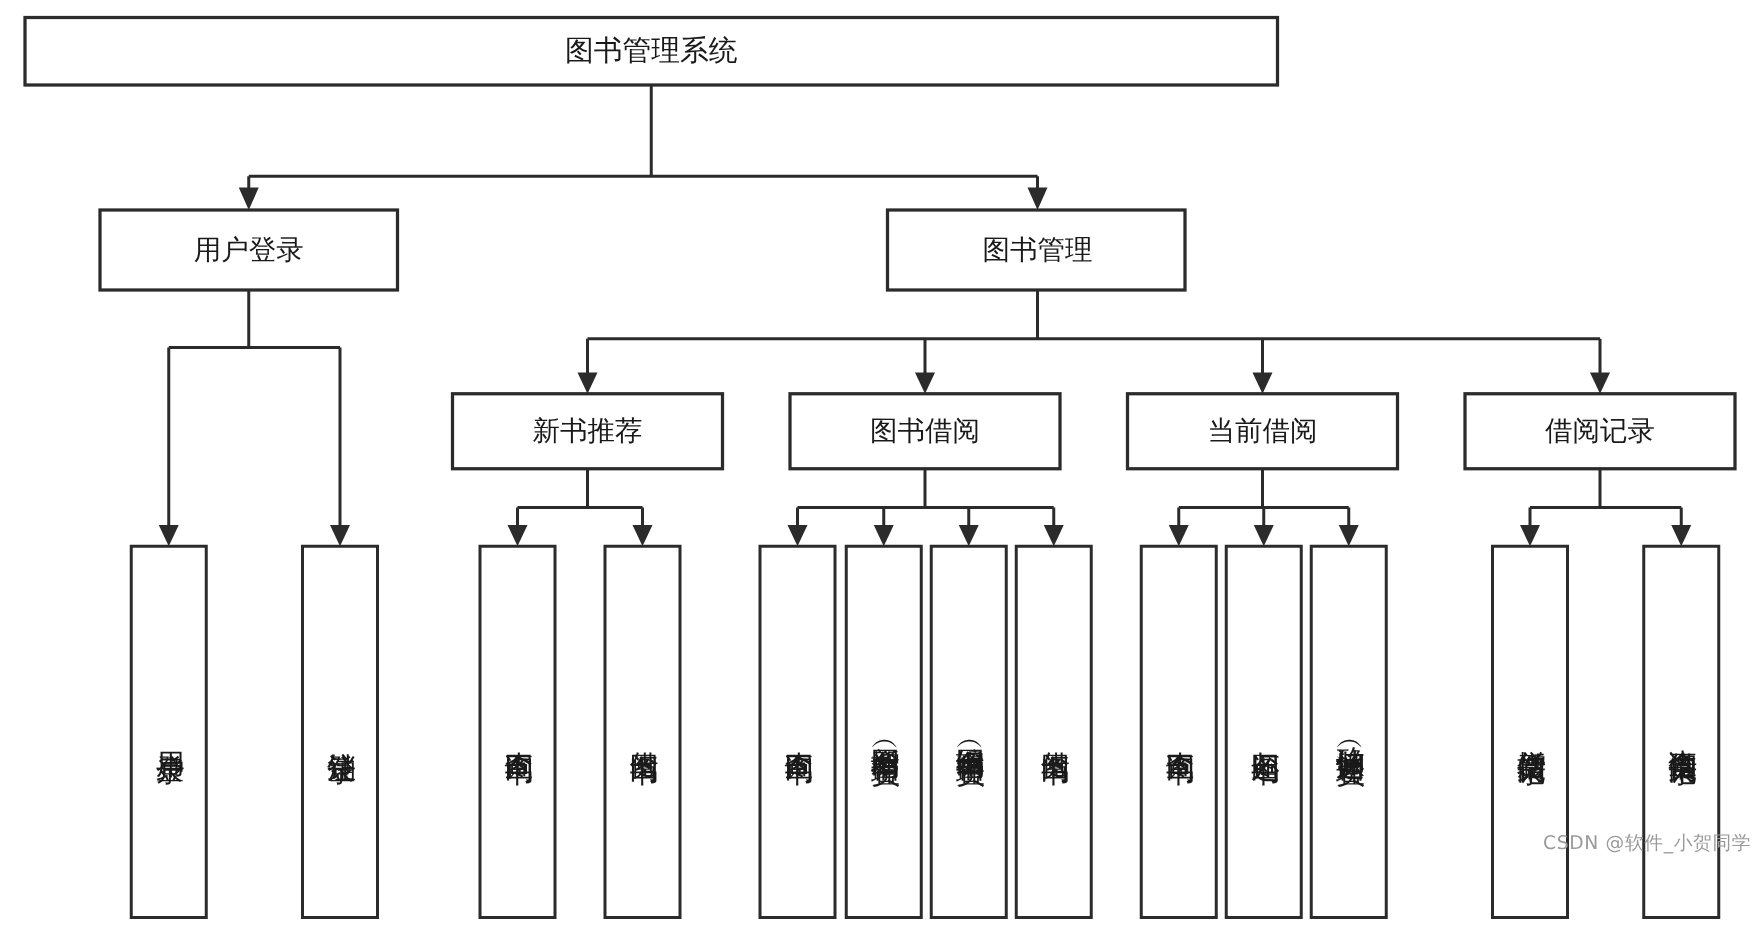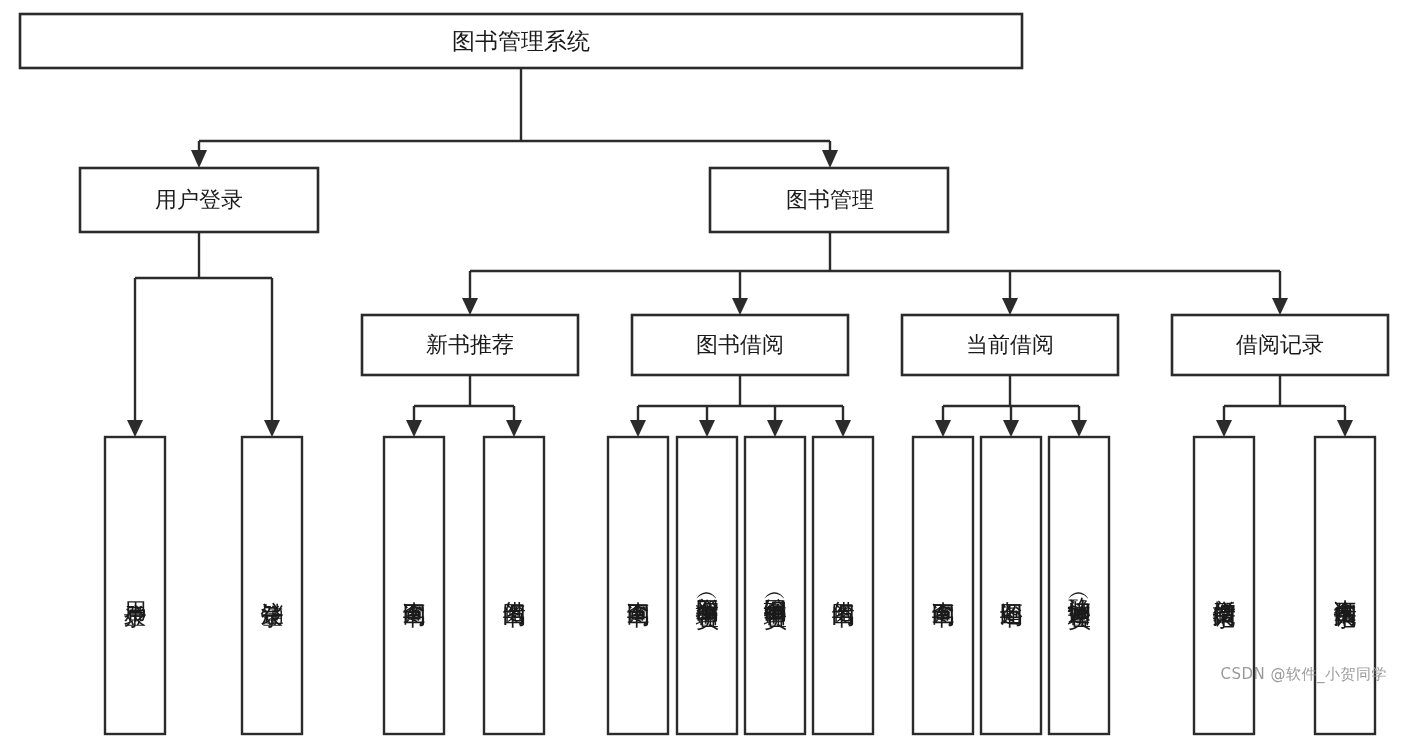--- a/index.html
+++ b/index.html
@@ -65,21 +65,21 @@
     letter-spacing: 1.5px;
     display: flex;
     align-items: center;
     justify-content: center;
     text-align: center;
     white-space: nowrap;
     pointer-events: none;
   }
   .watermark {
     position: absolute;
-    right: 18px;
+    right: 4px;
     bottom: 6px;
     font-family: "DejaVu Sans", "Liberation Sans", sans-serif;
     font-size: 15px;
     color: #9a9a9a;
     letter-spacing: 0.5px;
     white-space: nowrap;
   }
 </style>
 </head>
 <body>

